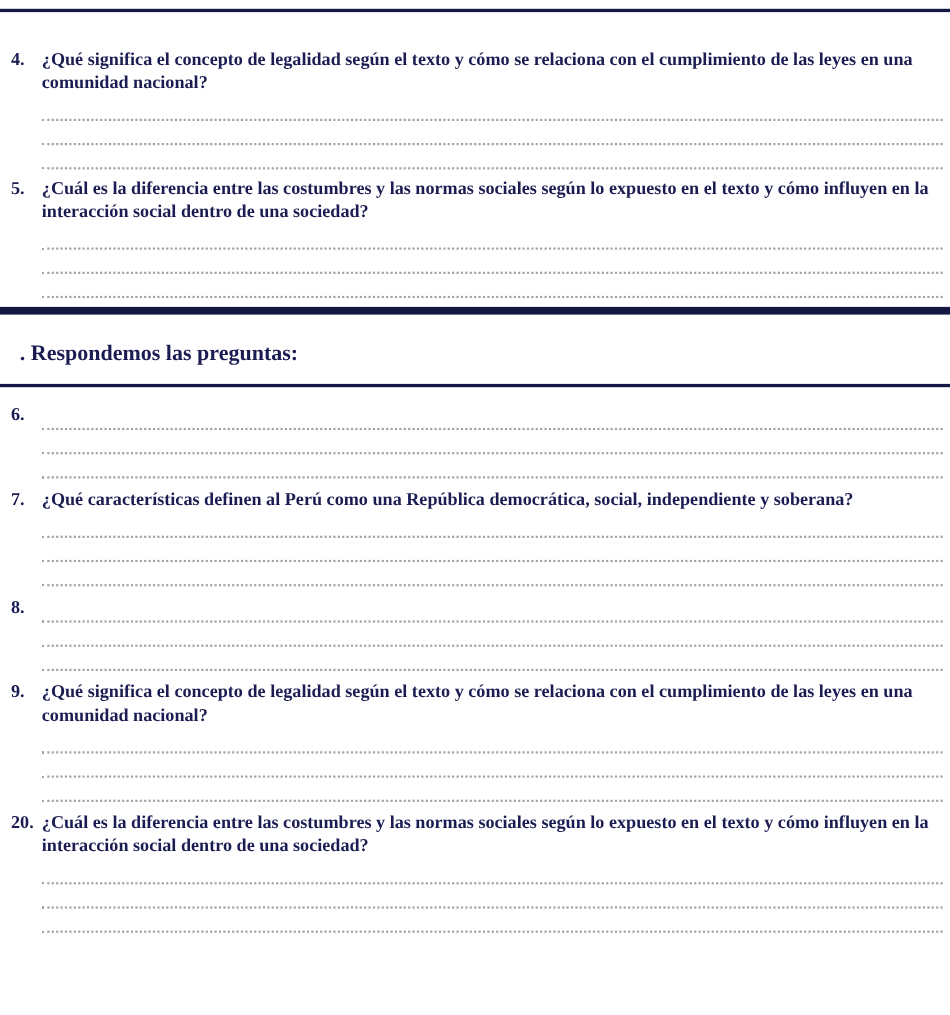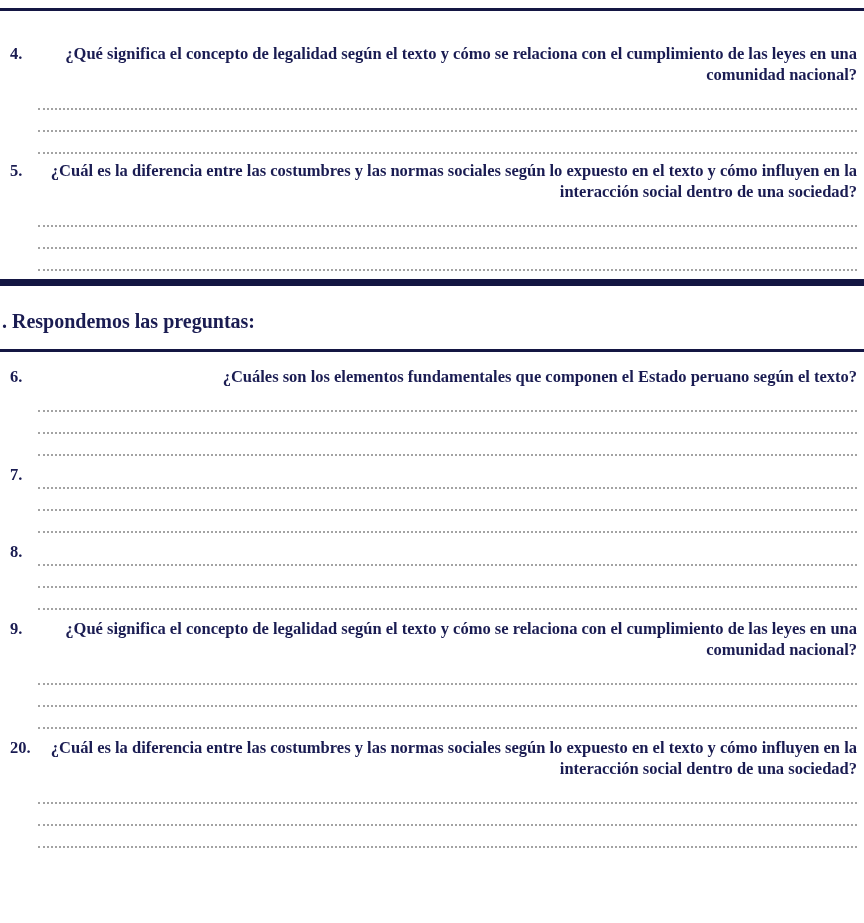--- a/index.html
+++ b/index.html
@@ -28,33 +28,32 @@
     font-size: 16.5px;
     line-height: 21px;
     color: #1a1c52;
   }
   .q-body { flex: 1 1 auto; min-width: 0; }
   .q-text {
     font-weight: bold;
     font-size: 16.5px;
     line-height: 21px;
     color: #1a1c52;
-    text-align: right;
   }
   .answer-lines { margin-top: 3px; }
   .answer-line {
     height: 22px;
     border-bottom: 2px dotted #a3a3a3;
   }
 
   .section-heading {
     font-weight: bold;
     font-size: 20px;
     color: #1a1c52;
-    padding: 24px 0 16px 2px;
+    padding: 24px 0 16px 18px;
   }
 </style>
 </head>
 <body>
 
 <div>
 
   <div class="rule rule-top"></div>
 
   <div class="content">
@@ -89,32 +88,32 @@
 
   <div class="section-heading">.  Respondemos las preguntas:</div>
 
   <div class="rule rule-mid"></div>
 
   <div class="content">
 
     <div class="question q-gap" style="margin-top:14px">
       <span class="q-num">6.</span>
       <div class="q-body">
-        <div class="q-text">¿Cuáles son los elementos fundamentales que componen el Estado peruano según el texto?</div>
         <div class="answer-lines">
           <div class="answer-line"></div>
           <div class="answer-line"></div>
           <div class="answer-line"></div>
         </div>
       </div>
     </div>
 
     <div class="question q-gap">
       <span class="q-num">7.</span>
       <div class="q-body">
+        <div class="q-text">¿Qué características definen al Perú como una República democrática, social, independiente y soberana?</div>
         <div class="answer-lines">
           <div class="answer-line"></div>
           <div class="answer-line"></div>
           <div class="answer-line"></div>
         </div>
       </div>
     </div>
 
     <div class="question q-gap">
       <span class="q-num">8.</span>

